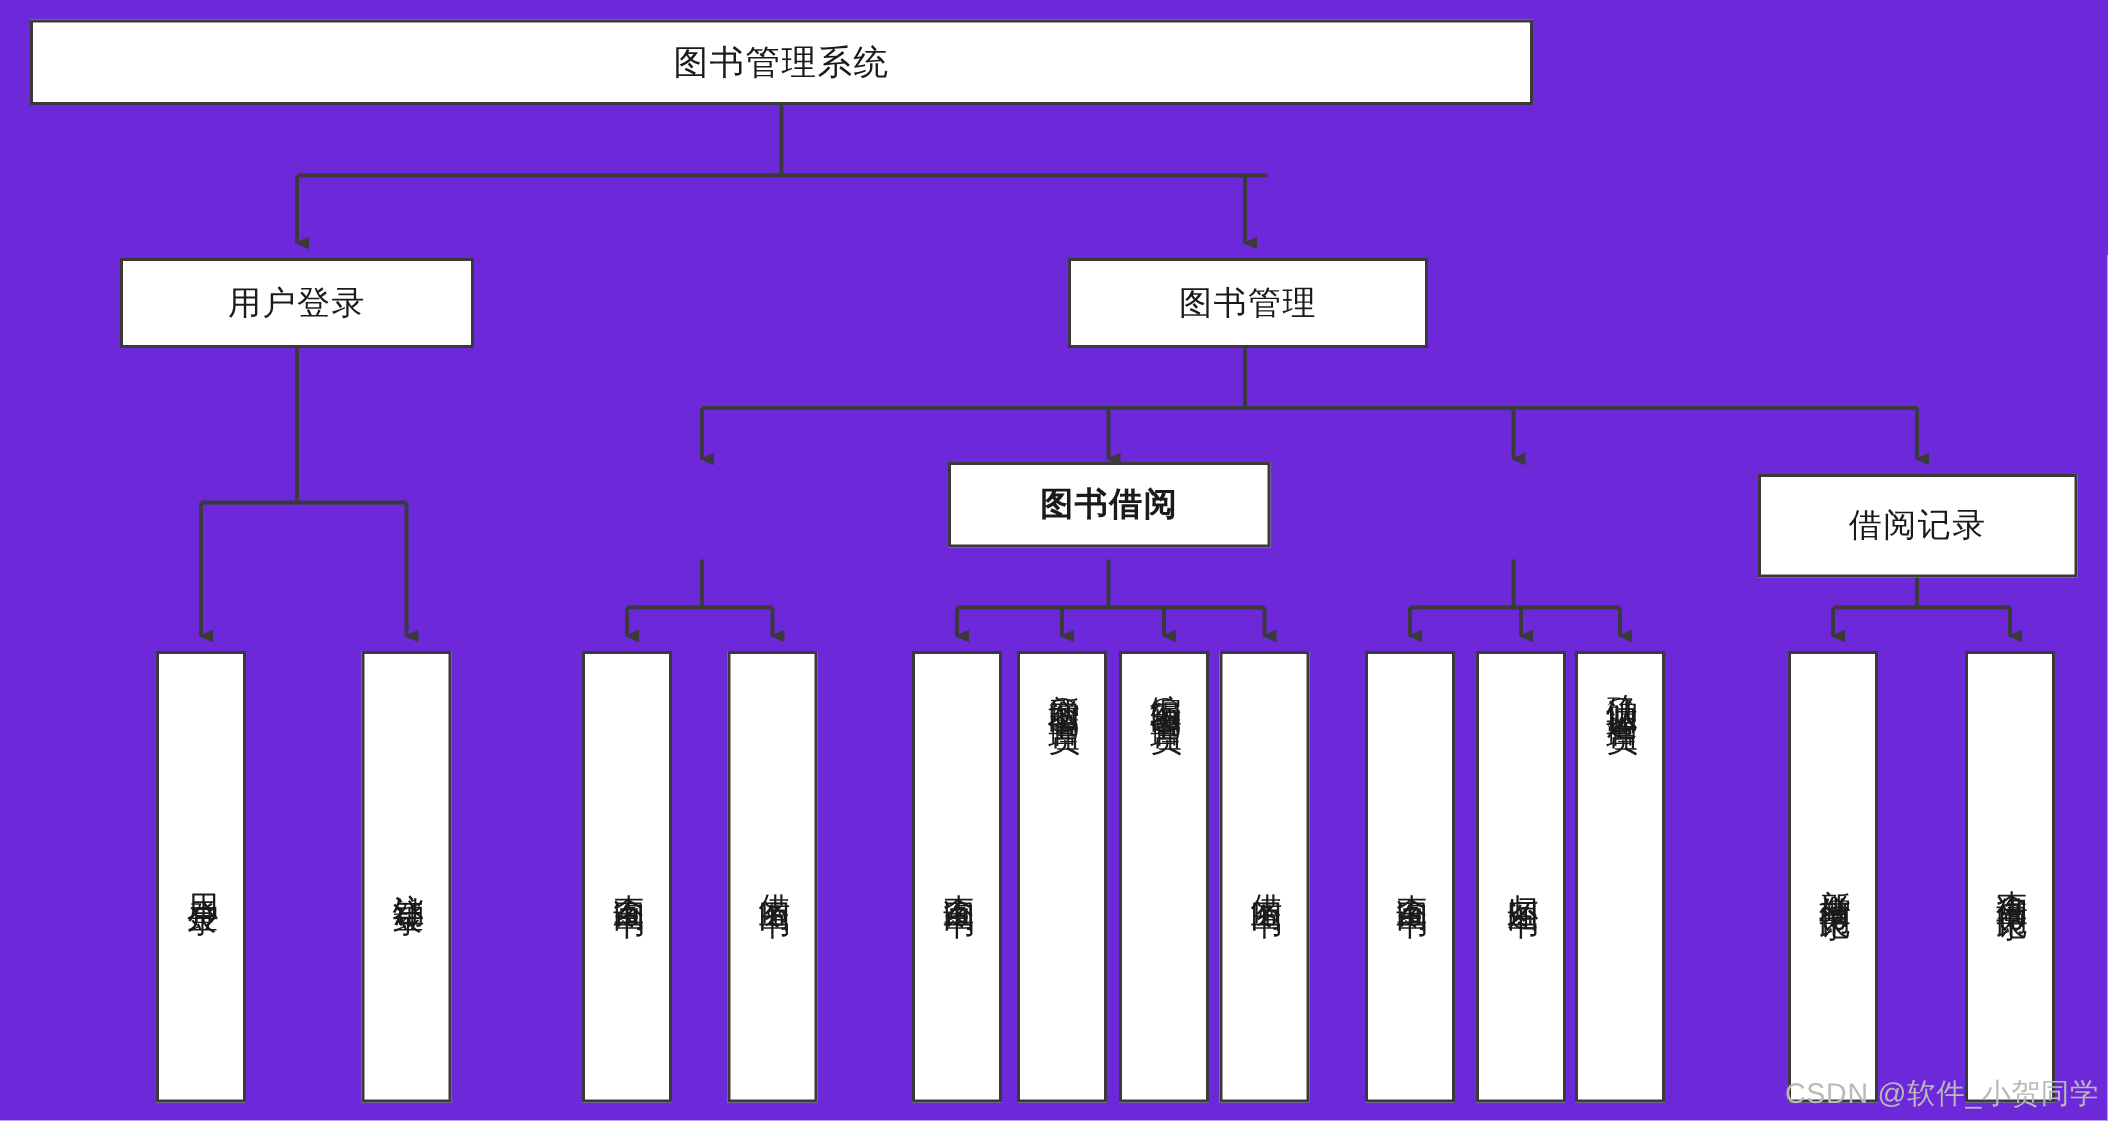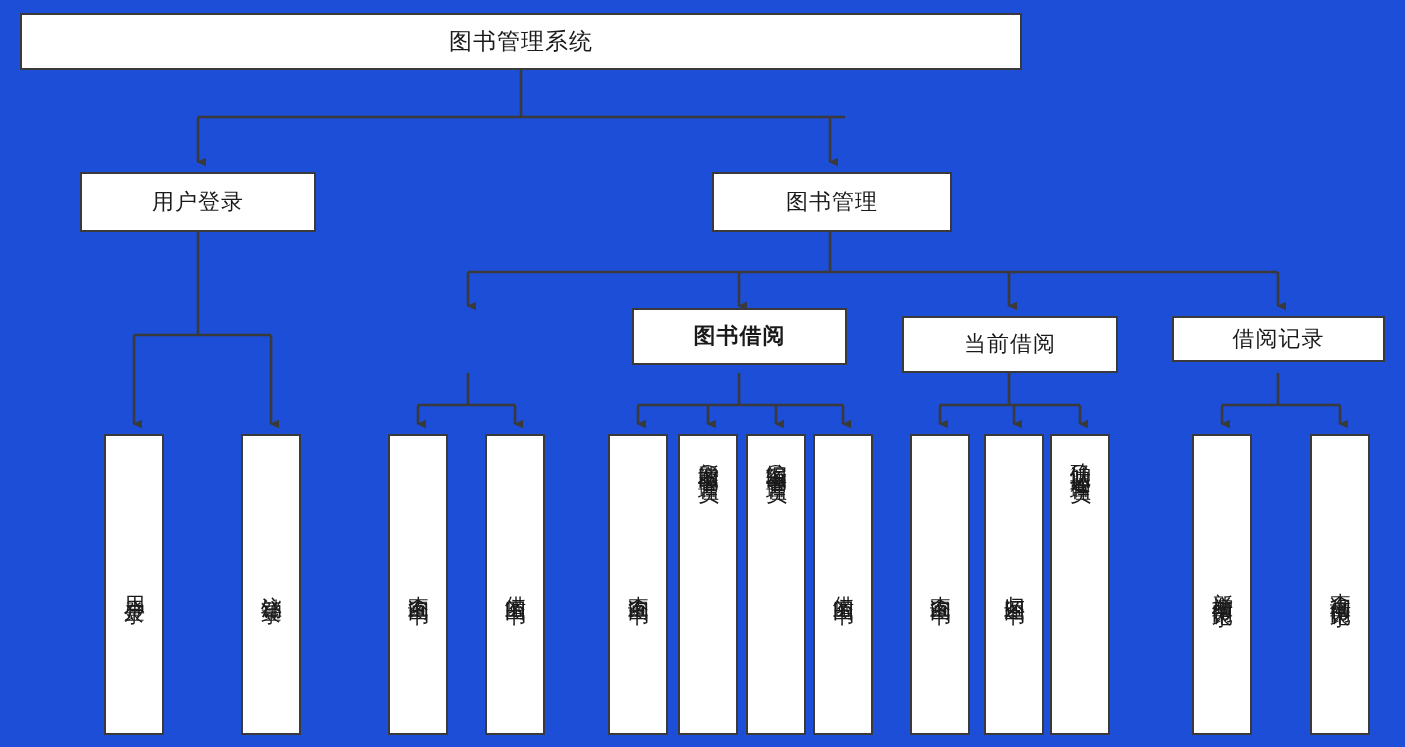--- a/index.html
+++ b/index.html
@@ -7,21 +7,21 @@
     padding: 0;
     background: #ffffff;
   }
   body {
     font-family: "Liberation Sans", "DejaVu Sans", sans-serif;
   }
   #canvas {
     position: relative;
     width: 1405px;
     height: 747px;
-    background: #1d4ed8;
+    background: #6d28d9;
     overflow: hidden;
   }
   svg.wires {
     position: absolute;
     left: 0;
     top: 0;
     width: 1405px;
     height: 747px;
     pointer-events: none;
   }
@@ -138,24 +138,21 @@
   <div class="node node-h" style="left:80px; top:172px; width:236px; height:60px;">
     <span>用户登录</span>
   </div>
   <div class="node node-h" style="left:712px; top:172px; width:240px; height:60px;">
     <span>图书管理</span>
   </div>
 
   <div class="node node-h" style="left:632px; top:308px; width:215px; height:57px;font-weight:bold;">
     <span>图书借阅</span>
   </div>
-  <div class="node node-h" style="left:902px; top:316px; width:216px; height:57px;">
-    <span>当前借阅</span>
-  </div>
-  <div class="node node-h" style="left:1172px; top:316px; width:213px; height:46px;">
+  <div class="node node-h" style="left:1172px; top:316px; width:213px; height:69px;">
     <span>借阅记录</span>
   </div>
 
   <div class="leaf centered" style="left:104px; top:434px; width:60px; height:301px;">
     <span class="vtext">用户登录</span>
   </div>
   <div class="leaf centered" style="left:241px; top:434px; width:60px; height:301px;">
     <span class="vtext">注销登录</span>
   </div>
 
@@ -189,14 +186,15 @@
     <span class="vtext">确认归还（管理员）</span>
   </div>
 
   <div class="leaf centered" style="left:1192px; top:434px; width:60px; height:301px;">
     <span class="vtext">新增借阅记录</span>
   </div>
   <div class="leaf centered" style="left:1310px; top:434px; width:60px; height:301px;">
     <span class="vtext">查询借阅记录</span>
   </div>
 
+  <div class="watermark" style="left:1190px; top:716px;">CSDN @软件_小贺同学</div>
 
 </div>
 
 </body></html>

